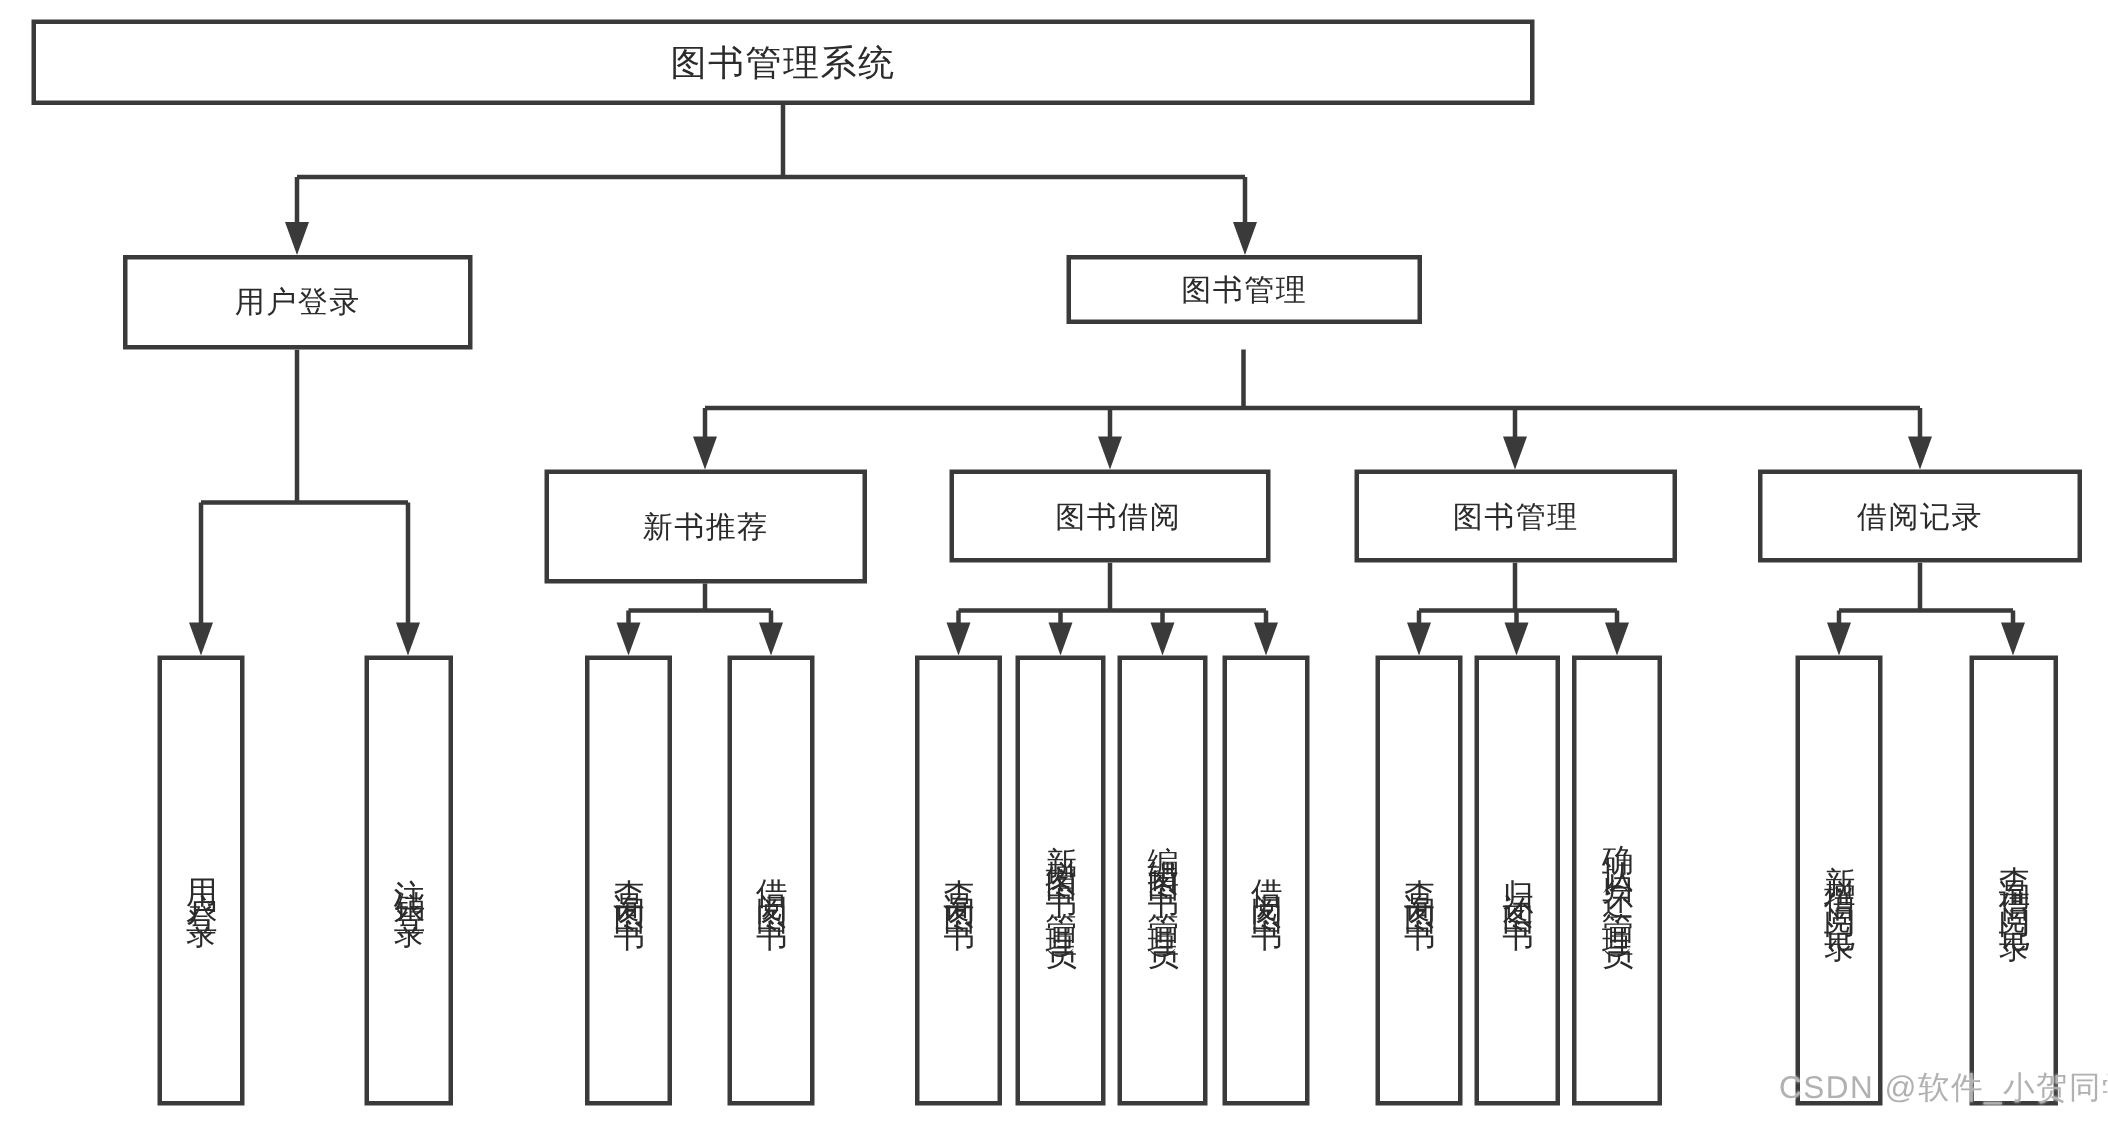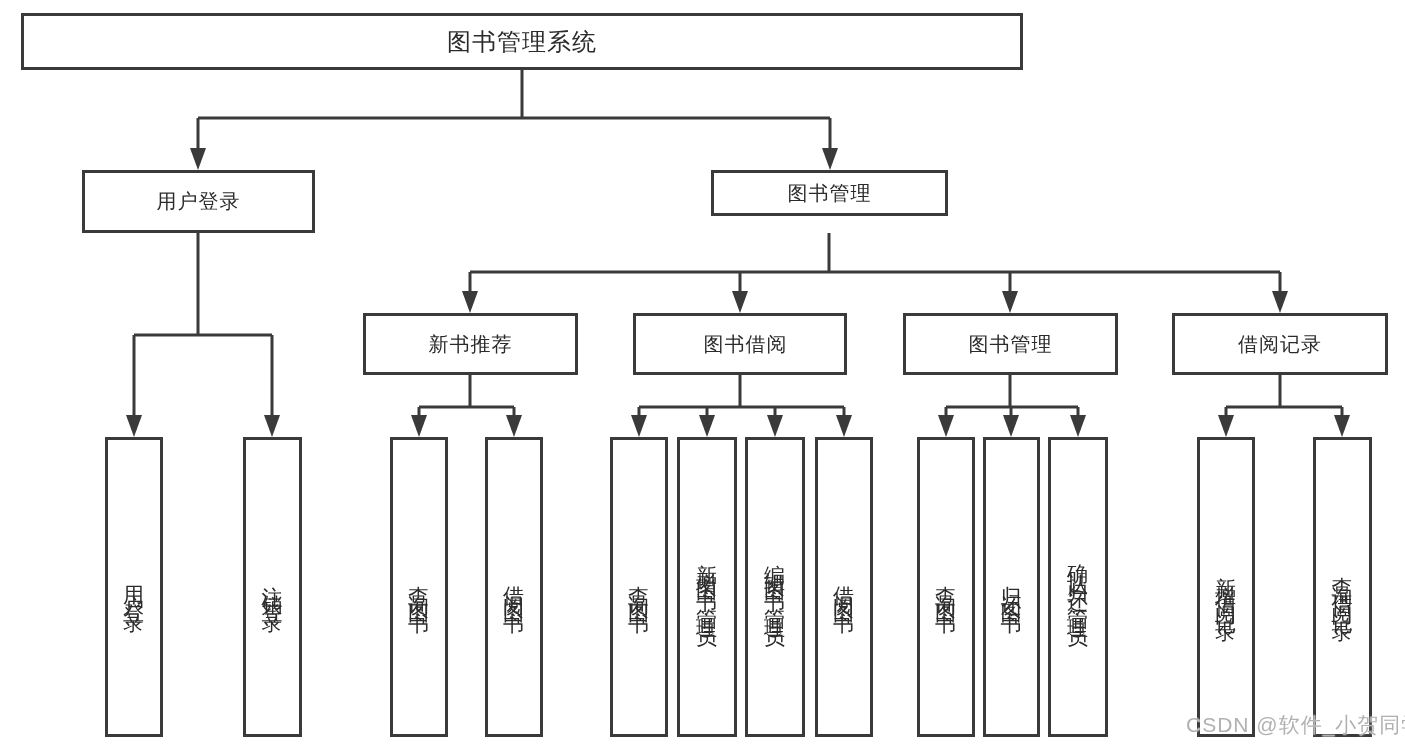--- a/index.html
+++ b/index.html
@@ -84,21 +84,21 @@
       <polygon points="1218,415 1234,415 1226,437"></polygon>
       <polygon points="1334,415 1350,415 1342,437"></polygon>
     </g>
   </svg>
 
   <div class="box title-box" style="left:21px;top:13px;width:1002px;height:57px;">图书管理系统</div>
 
   <div class="box header" style="left:82px;top:170px;width:233px;height:63px;">用户登录</div>
   <div class="box header" style="left:711px;top:170px;width:237px;height:46px;">图书管理</div>
 
-  <div class="box header" style="left:363px;top:313px;width:215px;height:62px;">新书推荐</div>
+  <div class="box header" style="left:363px;top:313px;width:215px;height:76px;">新书推荐</div>
   <div class="box header" style="left:633px;top:313px;width:214px;height:62px;padding-left:11px;">图书借阅</div>
   <div class="box header" style="left:903px;top:313px;width:215px;height:62px;">图书管理</div>
   <div class="box header" style="left:1172px;top:313px;width:216px;height:62px;">借阅记录</div>
 
   <div class="box leaf" style="left:105px;top:437px;width:58px;height:300px;">用户登录</div>
   <div class="box leaf" style="left:243px;top:437px;width:59px;height:300px;">注销登录</div>
 
   <div class="box leaf" style="left:390px;top:437px;width:58px;height:300px;">查询图书</div>
   <div class="box leaf" style="left:485px;top:437px;width:58px;height:300px;">借阅图书</div>
 

